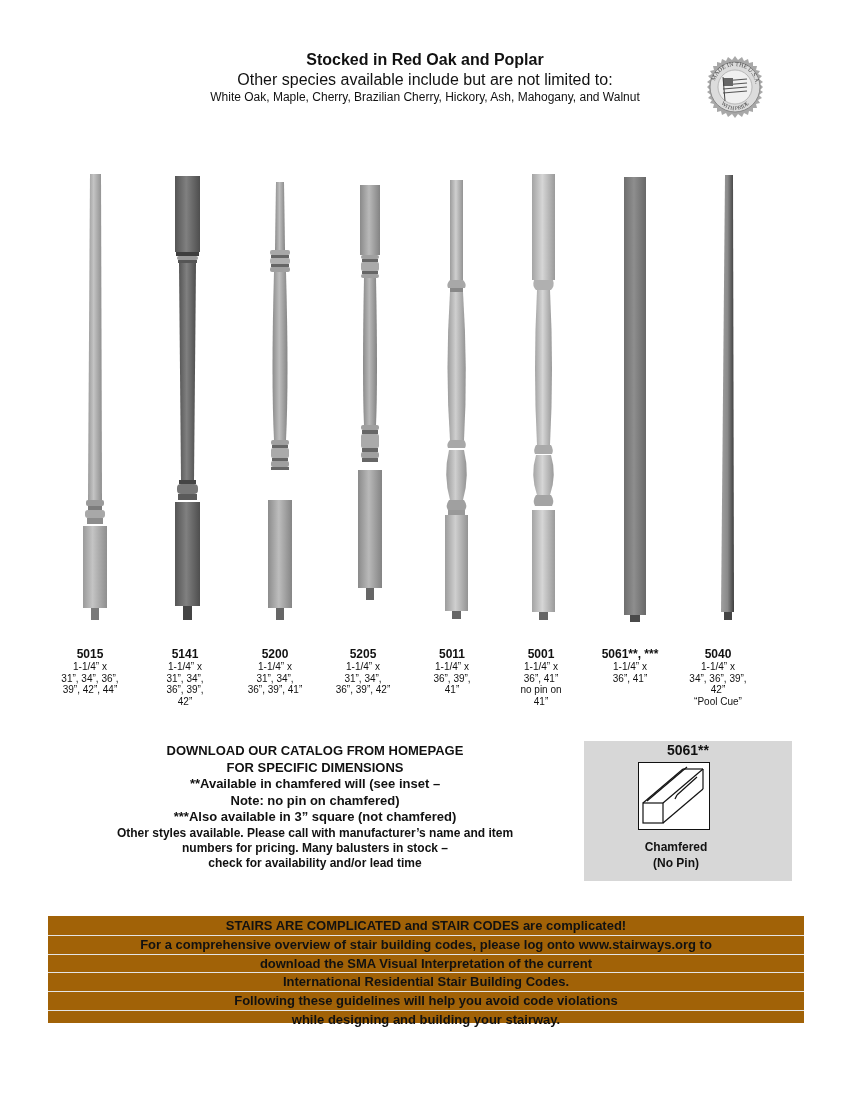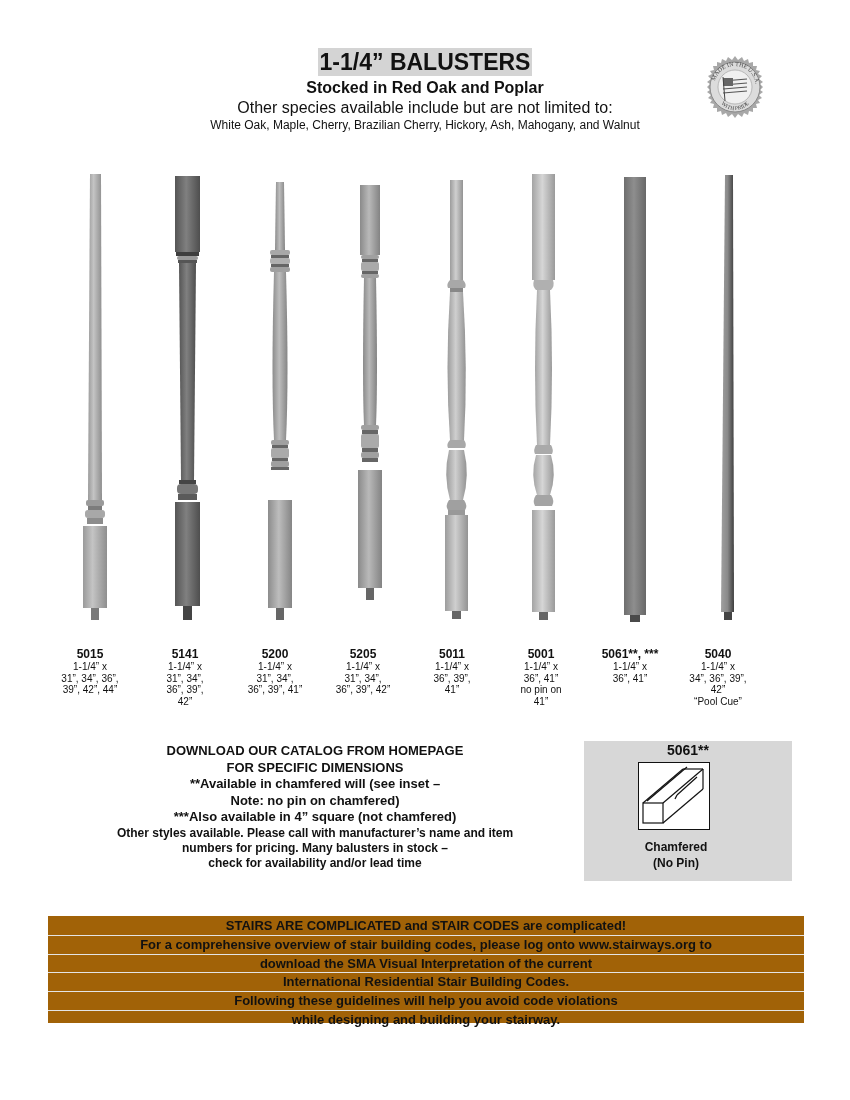--- a/index.html
+++ b/index.html
@@ -31,21 +31,20 @@
   .inset-caption { position: absolute; left: 0; top: 98px; width: 184px; font-weight: bold; font-size: 12px; line-height: 16px; }
 
   .codes-box { position: absolute; left: 48px; top: 916px; width: 756px; height: 107px; background: #a16207; text-align: center; font-weight: bold; font-size: 13px; line-height: 17.8px; padding-top: 1px; }
   .codes-box div { border-bottom: 1px solid #e4e4e4; }
   .codes-box div:last-child { border-bottom: none; }
 </style>
 </head>
 <body>
 
 <div class="title-wrap">
-  <div class="title">1-1/4” BALUSTERS</div>
   <div class="subtitle">Stocked in Red Oak and Poplar</div>
   <div class="species-intro">Other species available include but are not limited to:</div>
   <div class="species-list">White Oak, Maple, Cherry, Brazilian Cherry, Hickory, Ash, Mahogany, and Walnut</div>
 </div>
 
 <div class="seal">
   <svg width="64" height="64" viewBox="0 0 64 64">
     <g fill="#a8a8a8">
       <polygon points="32,1 35,5 39,2 41,6 45,4 46,8 50,7 50,11 54,11 53,15 57,16 55,19 59,21 56,24 60,27 57,29 60,32 57,35 60,37 56,40 59,43 55,45 57,48 53,49 54,53 50,53 50,57 46,56 45,60 41,58 39,62 35,59 32,63 29,59 25,62 23,58 19,60 18,56 14,57 14,53 10,53 11,49 7,48 9,45 5,43 8,40 4,37 7,35 4,32 7,29 4,27 8,24 5,21 9,19 7,16 11,15 10,11 14,11 14,7 18,8 19,4 23,6 25,2 29,5"></polygon>
     </g>
@@ -285,21 +284,21 @@
     <div>42”</div>
     <div>“Pool Cue”</div>
   </div>
 </div>
 
 <div class="notes">
   <div>DOWNLOAD OUR CATALOG FROM HOMEPAGE</div>
   <div>FOR SPECIFIC DIMENSIONS</div>
   <div>**Available in chamfered will (see inset –</div>
   <div>Note: no pin on chamfered)</div>
-  <div>***Also available in 4” square (not chamfered)</div>
+  <div>***Also available in 3” square (not chamfered)</div>
   <div class="small">Other styles available. Please call with manufacturer’s name and item</div>
   <div class="small">numbers for pricing.  Many balusters in stock –</div>
   <div class="small">check for availability and/or lead time</div>
 </div>
 
 <div class="inset">
   <div class="inset-title">5061**</div>
   <div class="inset-img">
     <svg width="70" height="66" viewBox="0 0 70 66">
       <g fill="none" stroke="#111" stroke-width="1.2">

